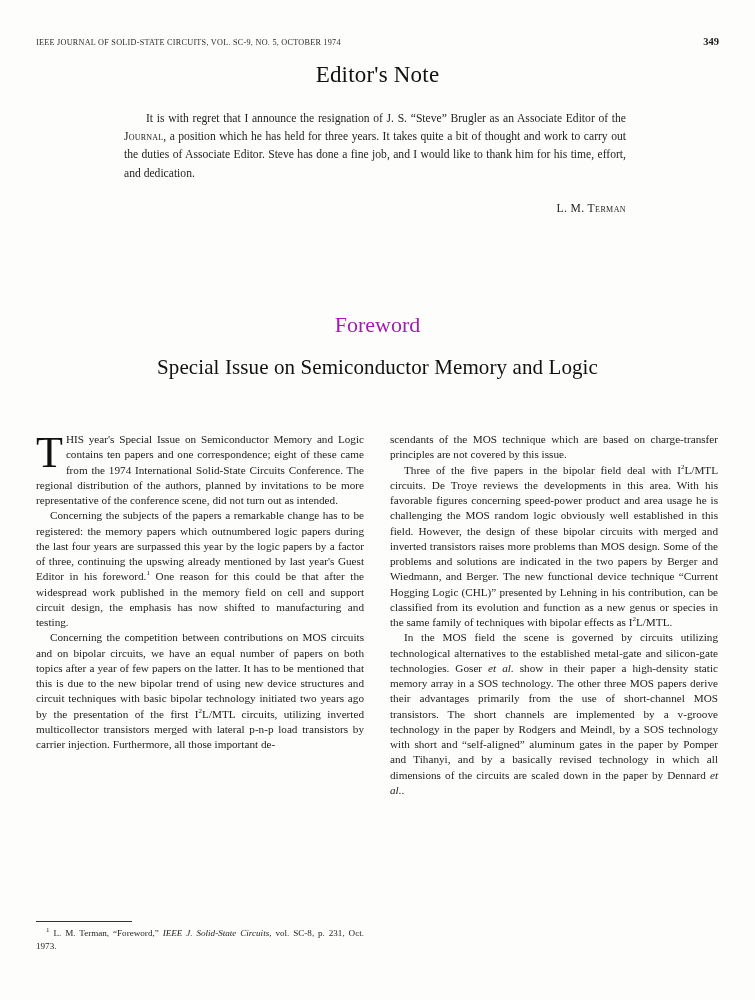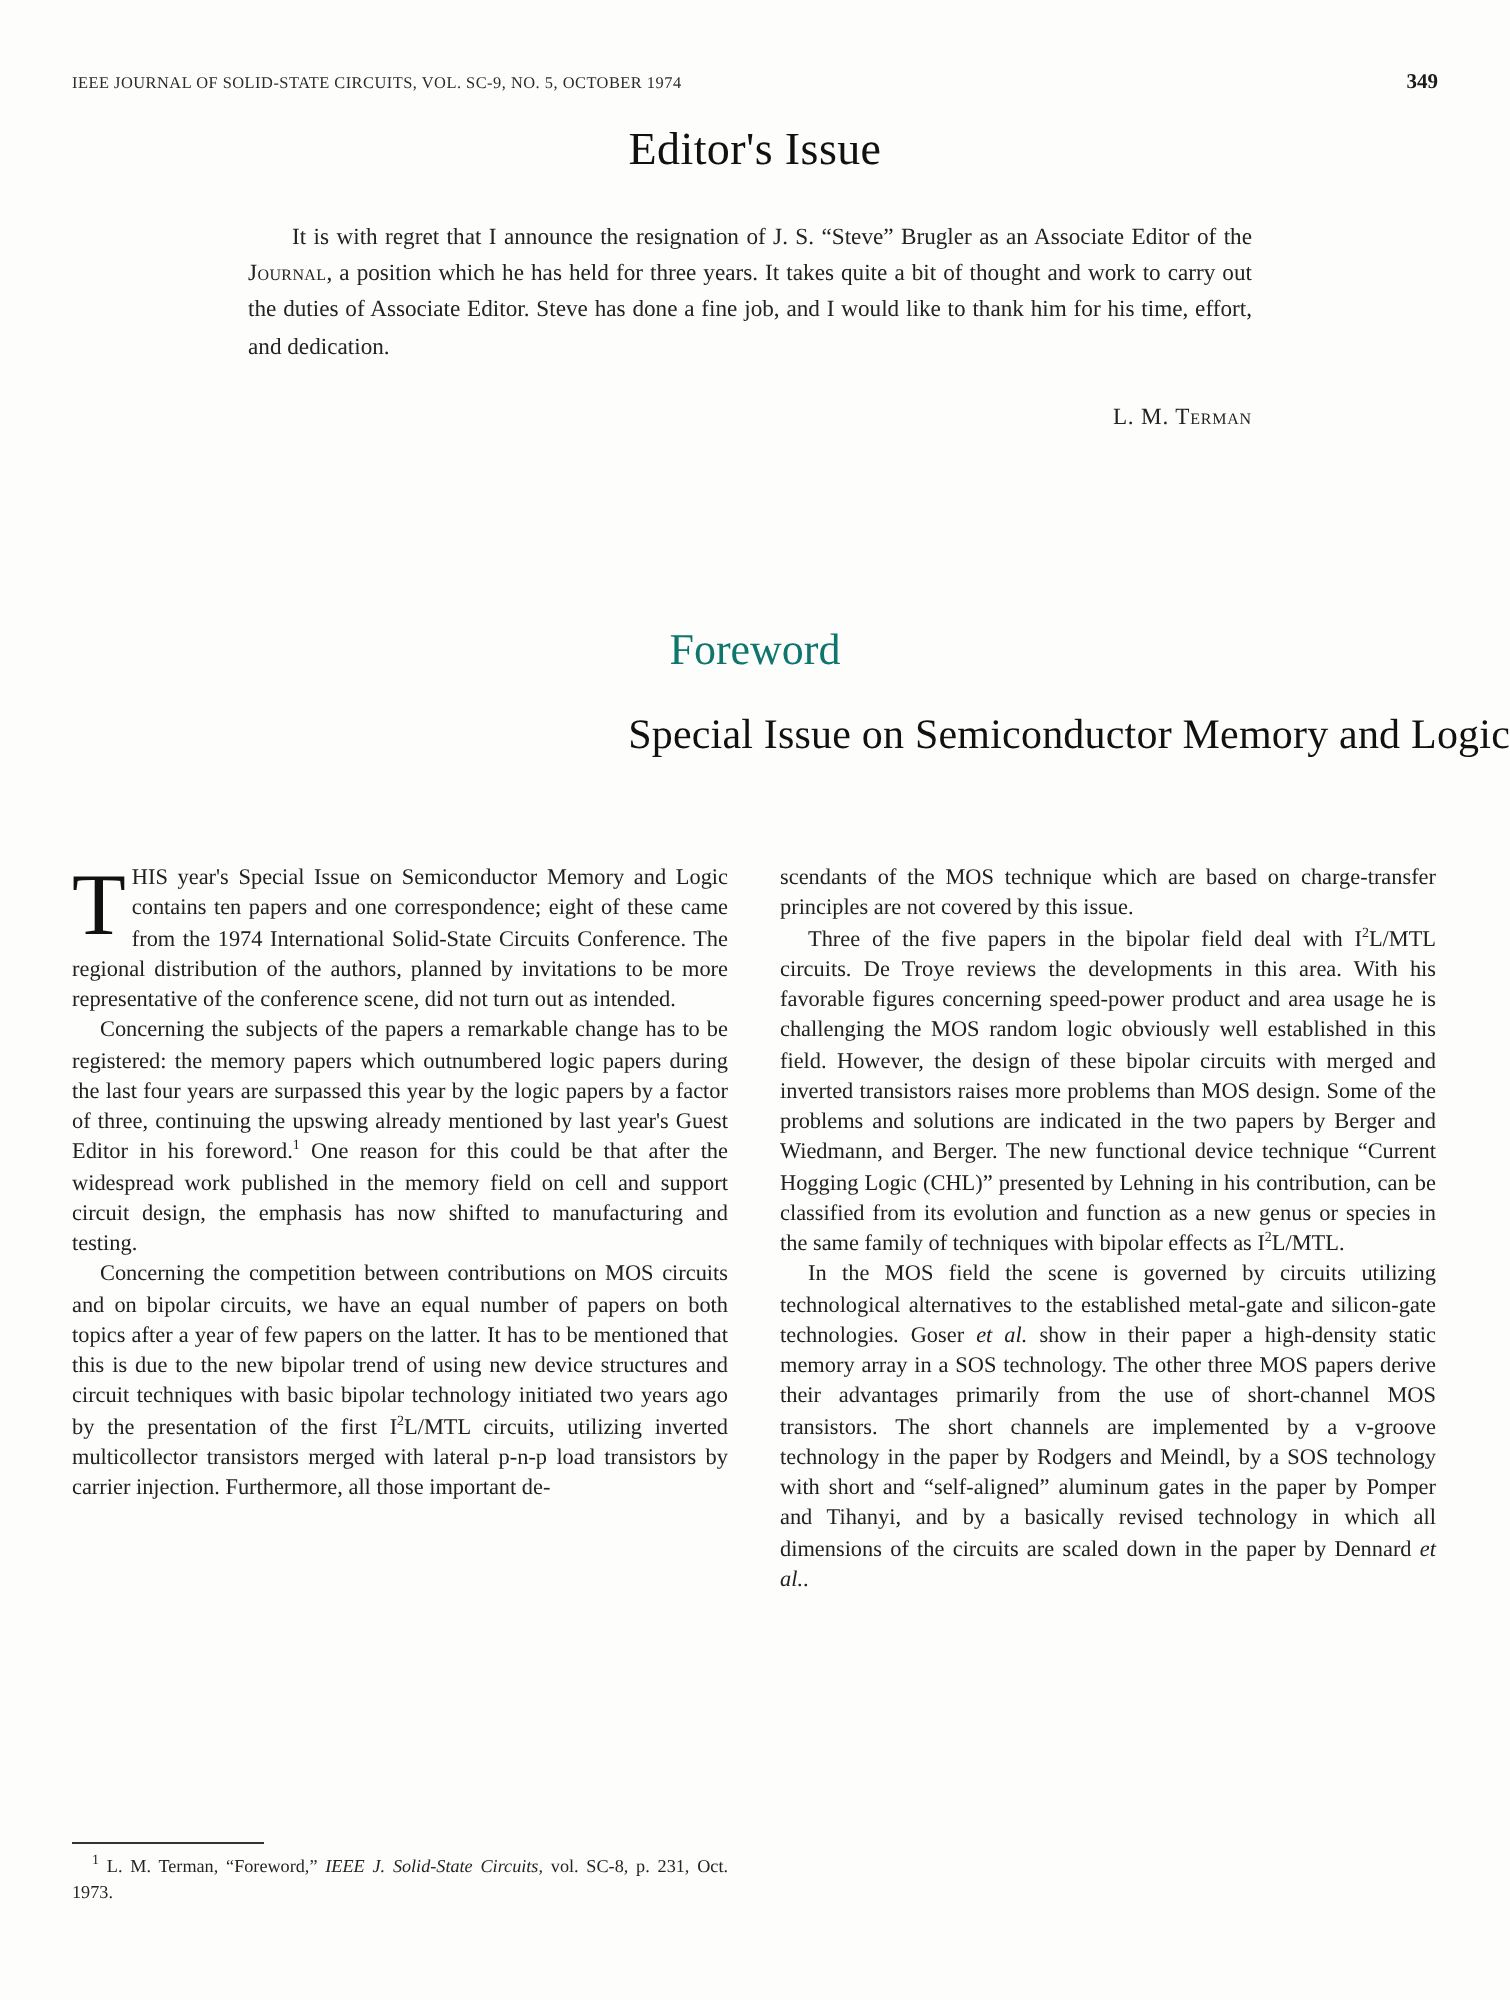--- a/index.html
+++ b/index.html
@@ -98,28 +98,28 @@
   }
 
   
   .foreword-title {
     position: absolute;
     top: 312px;
     left: 0;
     width: 755px;
     text-align: center;
     font-size: 22px;
-    color: #0f766e;
+    color: #a21caf;
   }
   .foreword-subtitle {
     position: absolute;
     top: 355px;
     left: 0;
     width: 755px;
-    text-align: right;
+    text-align: center;
     font-size: 21px;
     color: #111;
     letter-spacing: 0.1px;
   }
 
   
   .columns {
     position: absolute;
     left: 36px;
     top: 432px;
@@ -190,21 +190,21 @@
 </head>
 <body>
 
 <div class="page">
 
   <div class="runhead">
     <span class="runhead-title">IEEE JOURNAL OF SOLID-STATE CIRCUITS, VOL. SC-9, NO. 5, OCTOBER 1974</span>
     <span class="runhead-folio">349</span>
   </div>
 
-  <div class="editors-note-title">Editor's Issue</div>
+  <div class="editors-note-title">Editor's Note</div>
 
   <div class="note-body">
     <span>It is with regret that I announce the resignation of J. S. “Steve” Brugler as an Associate Editor of the </span><span class="smallcaps">Journal</span><span>, a position which he has held for three years. It takes quite a bit of thought and work to carry out the duties of Associate Editor. Steve has done a fine job, and I would like to thank him for his time, effort, and dedication.</span>
   </div>
 
   <div class="signature">
     <span class="sig-name">L. M. Terman</span>
   </div>
 
   <div class="foreword-title">Foreword</div>

